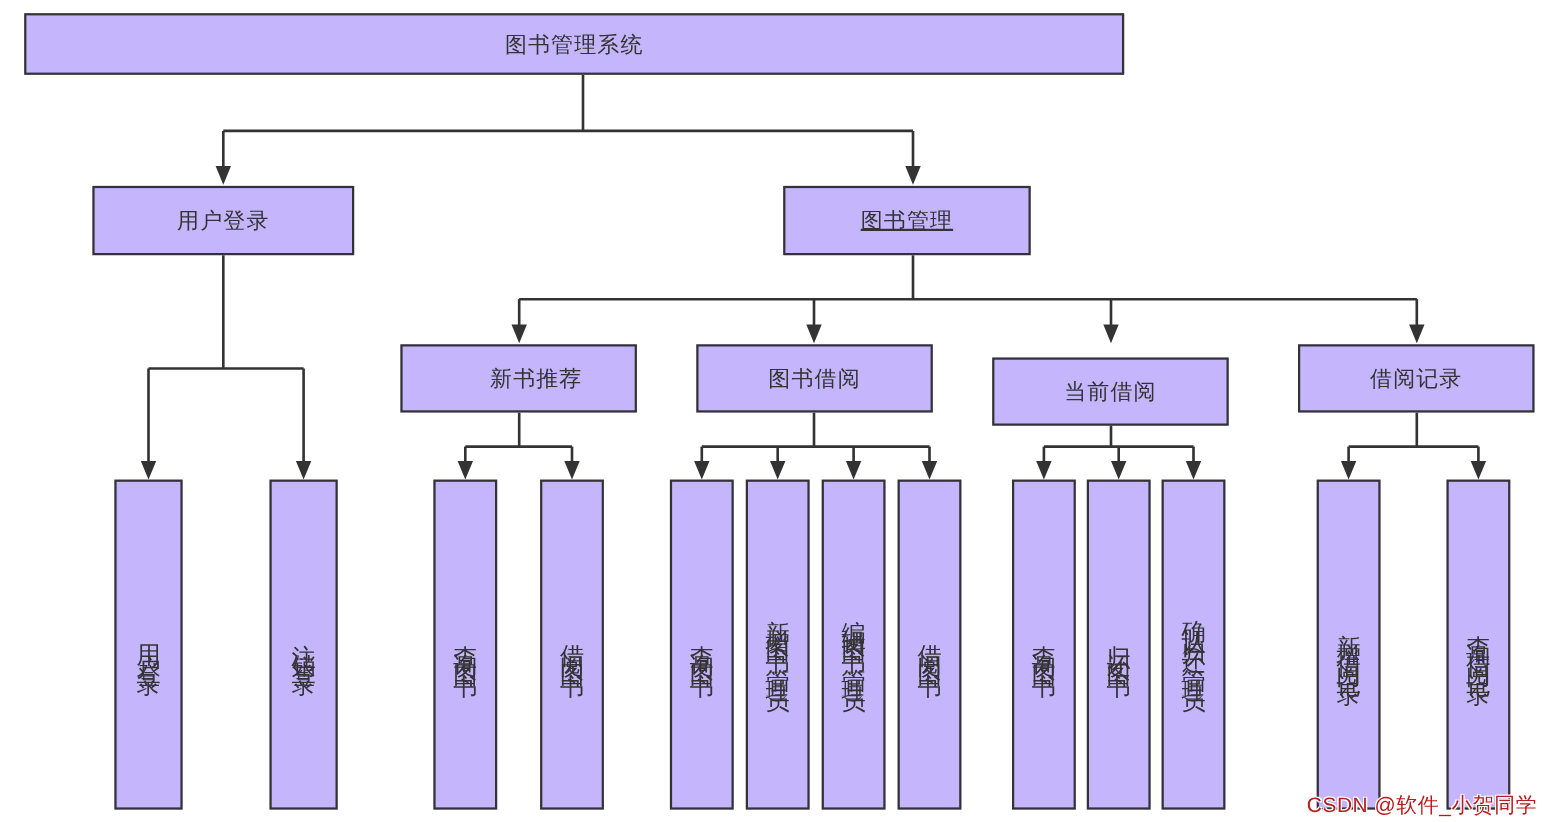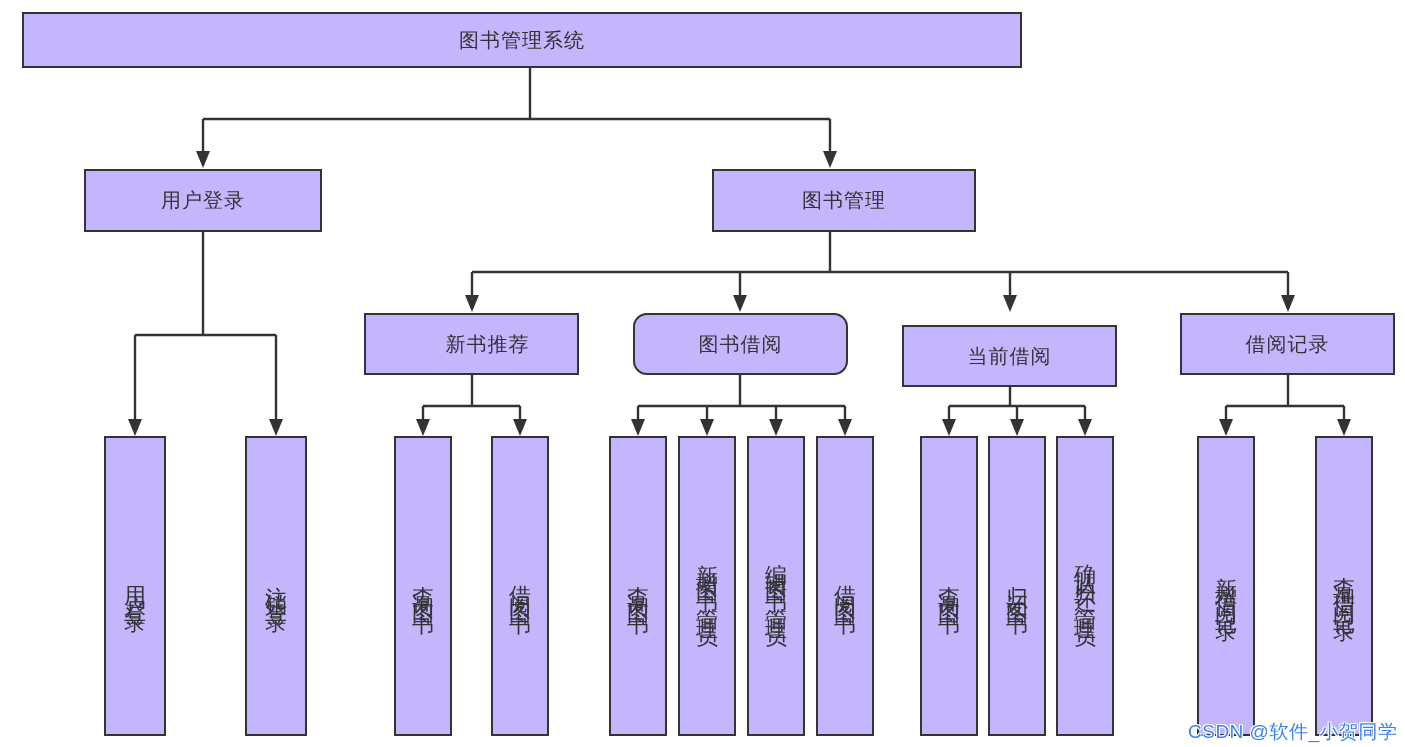--- a/index.html
+++ b/index.html
@@ -27,21 +27,21 @@
     text-orientation:mixed;
     font-size:22px;
     letter-spacing:9px;
     color:#333333;
     line-height:1;
   }
   .watermark{
     position:absolute;
     z-index:3;
     font-size:19px;
-    color:#3b82f6;
+    color:#b91c1c;
     letter-spacing:0.5px;
     text-shadow:1px 1px 0 #ffffff,-1px -1px 0 #ffffff,1px -1px 0 #ffffff,-1px 1px 0 #ffffff;
     white-space:nowrap;
   }
 </style>
 </head>
 <body>
 
 <div class="stage">
 
@@ -111,28 +111,28 @@
     </g>
   </svg>
 
   <div class="node hnode" style="left:22px;top:12px;width:1000px;height:56px;">
     <span>图书管理系统</span>
   </div>
 
   <div class="node hnode" style="left:84px;top:169px;width:238px;height:63px;">
     <span>用户登录</span>
   </div>
-  <div class="node hnode" style="left:712px;top:169px;width:264px;height:63px;">
+  <div class="node hnode" style="left:712px;top:169px;width:225px;height:63px;text-decoration:underline;">
     <span>图书管理</span>
   </div>
 
   <div class="node hnode" style="left:364px;top:313px;width:215px;height:62px;padding-left:32px;">
     <span>新书推荐</span>
   </div>
-  <div class="node hnode" style="left:633px;top:313px;width:215px;height:62px;border-radius:14px;">
+  <div class="node hnode" style="left:633px;top:313px;width:215px;height:62px;">
     <span>图书借阅</span>
   </div>
   <div class="node hnode" style="left:902px;top:313px;width:215px;height:62px;margin-top:12px;">
     <span>当前借阅</span>
   </div>
   <div class="node hnode" style="left:1180px;top:313px;width:215px;height:62px;">
     <span>借阅记录</span>
   </div>
 
   <div class="node vnode" style="left:104px;top:436px;width:62px;height:300px;">

